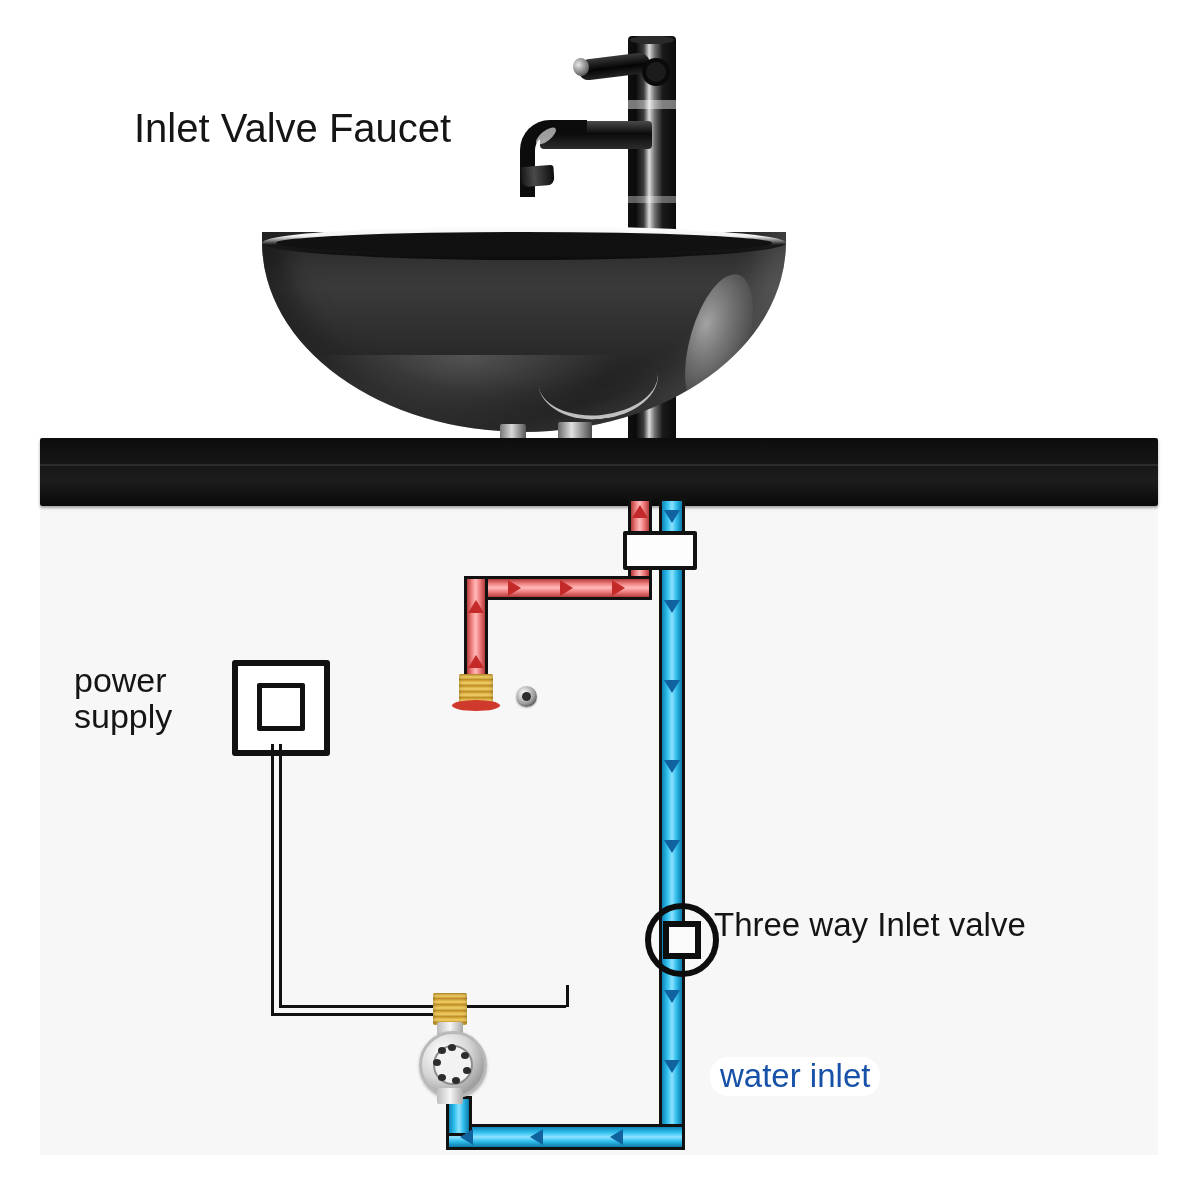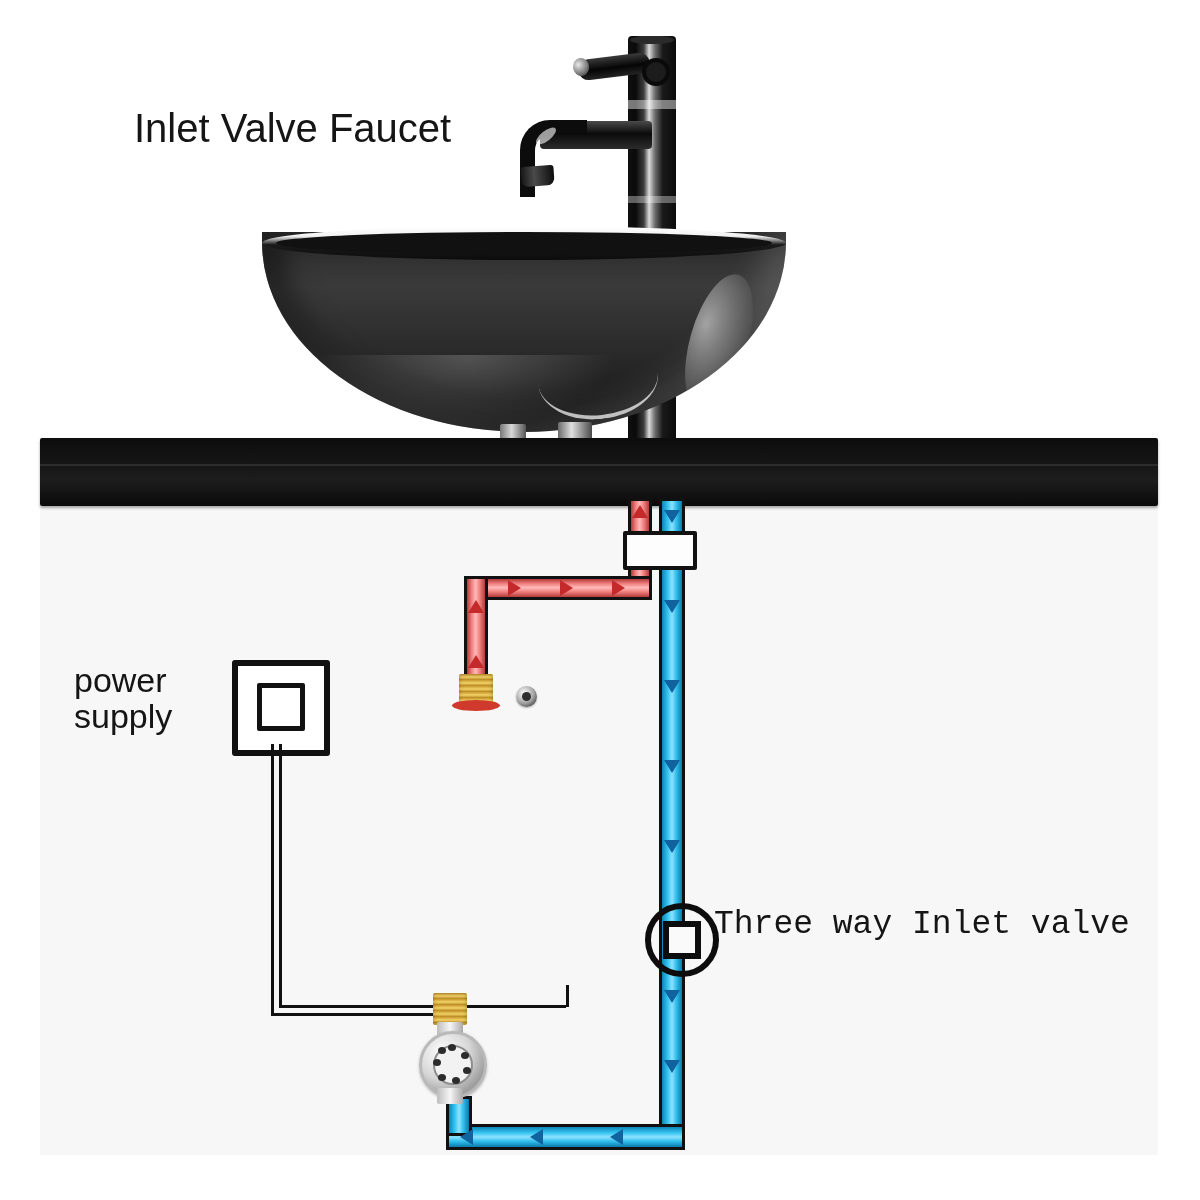--- a/index.html
+++ b/index.html
@@ -530,21 +530,21 @@
     font-family: "Liberation Sans", sans-serif;
     background: #ffffff;
     border-radius: 18px;
     padding: 2px 10px;
   }
   .label-valve {
     left: 714px;
     top: 908px;
     font-size: 33px;
     color: #151515;
-    font-family: Liberation Mono, monospace;
+    font-family: Liberation Sans, sans-serif;
   }
 </style>
 </head>
 <body>
 
 <div id="scene">
 
   <div class="wall-panel"></div>
 
   <div class="faucet-column"></div>
@@ -640,16 +640,17 @@
   </div>
 
   <div class="label label-faucet">Inlet Valve Faucet</div>
 
   <div class="label label-power">
     <span>power</span>
     <span>supply</span>
   </div>
 
 
+  <div class="label label-inlet">water inlet</div>
 
   <div class="label label-valve">Three way Inlet valve</div>
 
 </div>
 
 </body></html>

